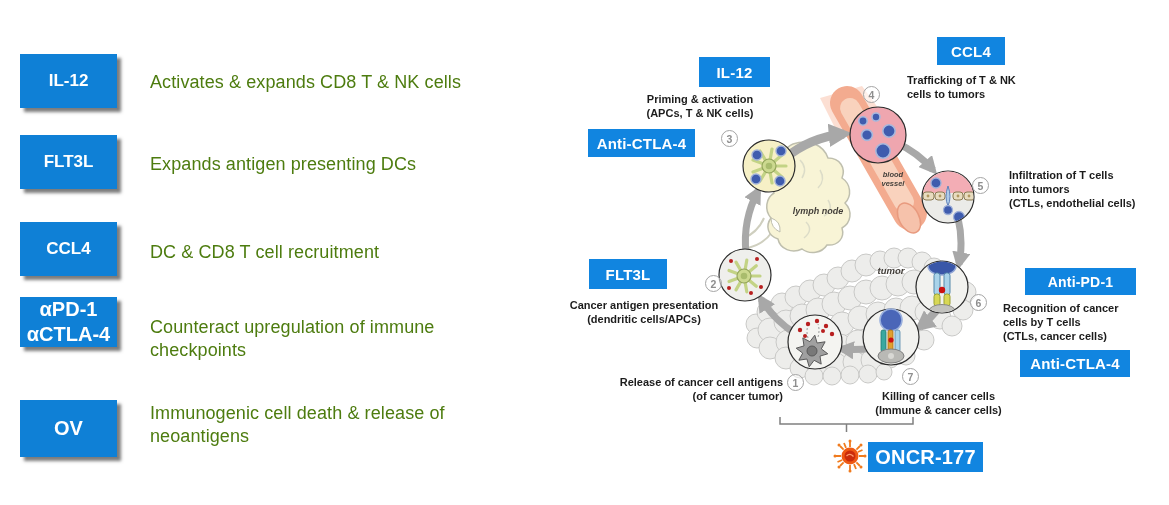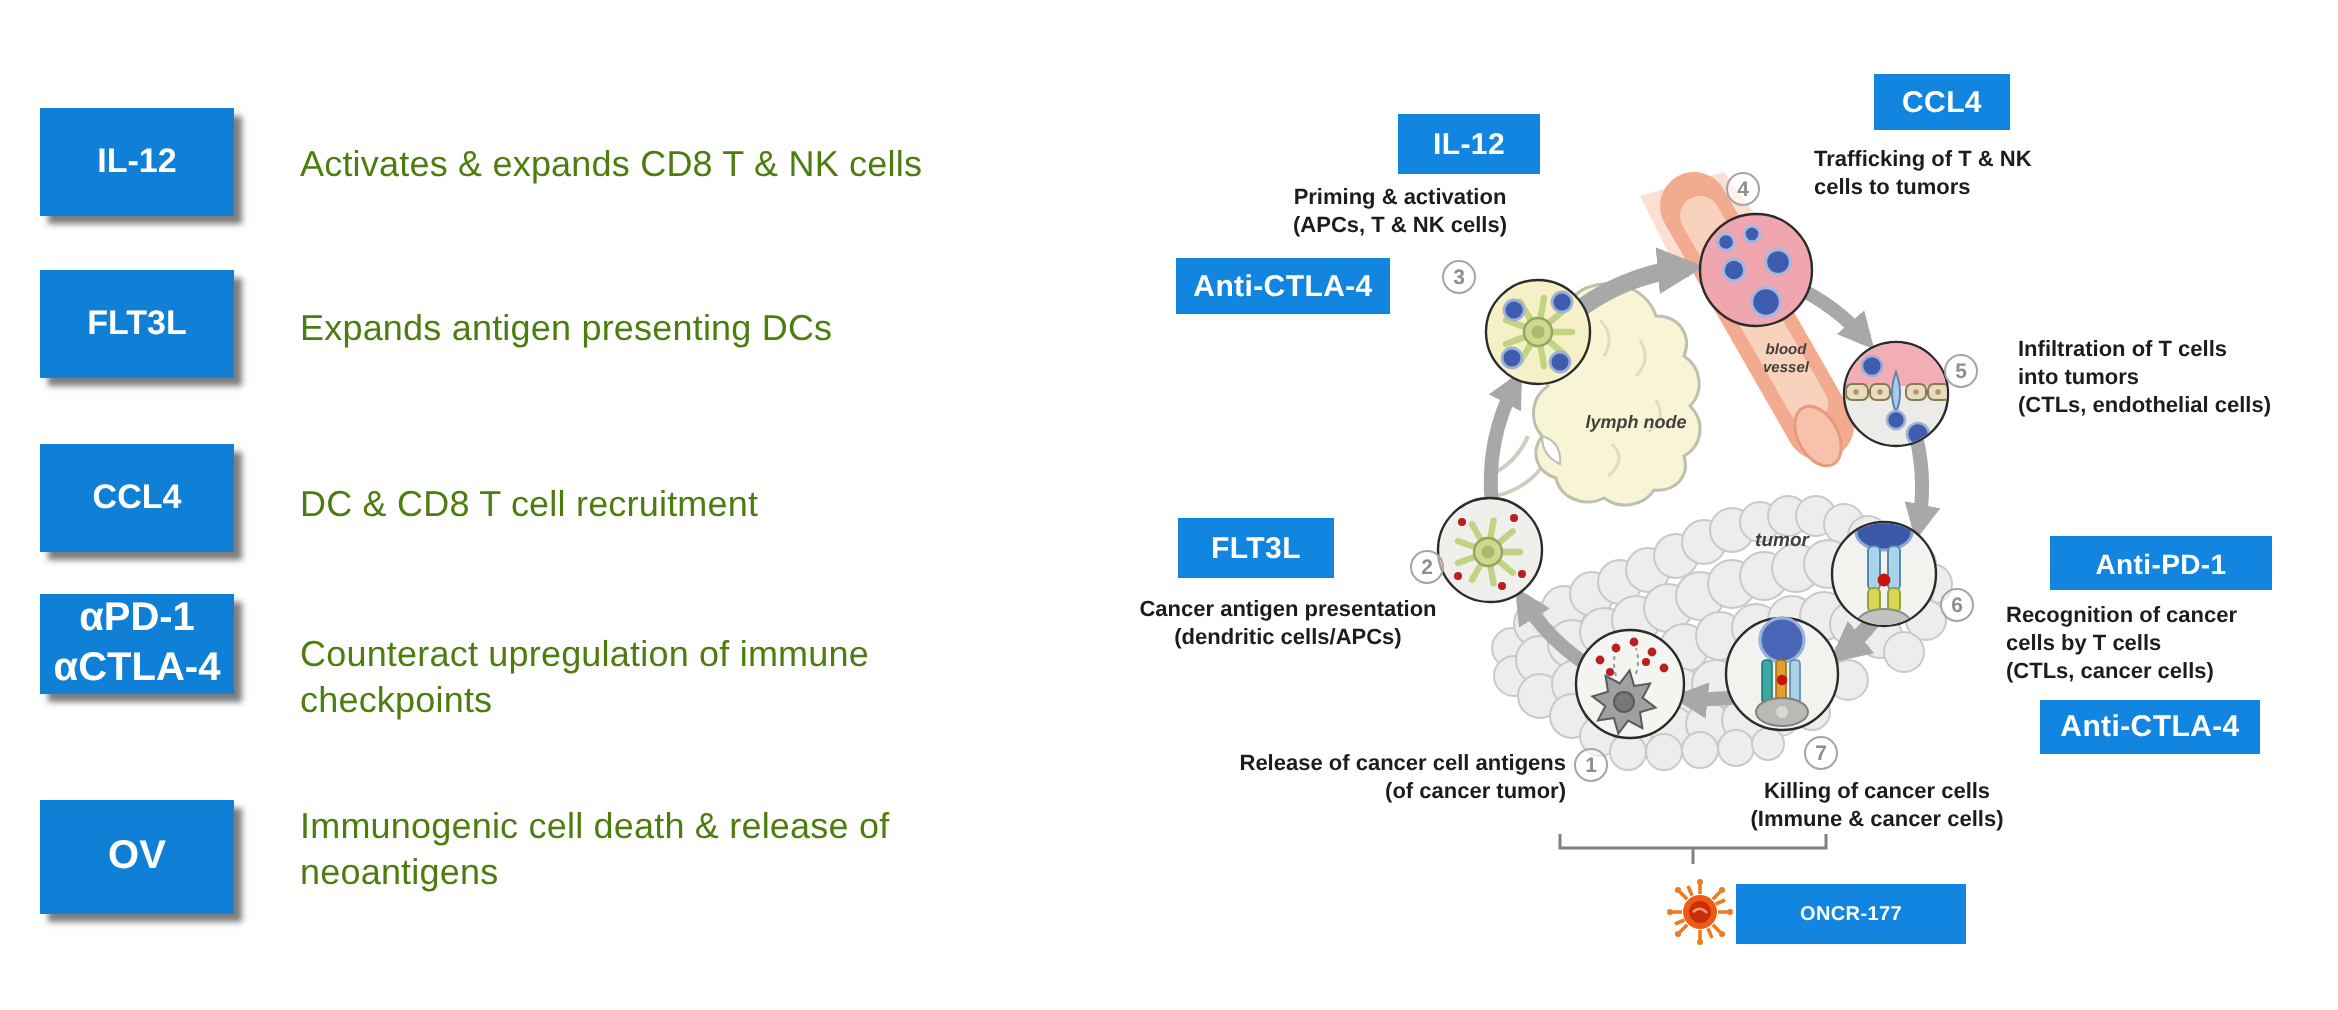--- a/index.html
+++ b/index.html
@@ -317,21 +317,21 @@
   </svg>
 
   <section>
 
     <div class="tag" style="left:699px;top:57px;width:71px;height:30px">IL-12</div>
     <div class="tag" style="left:588px;top:129px;width:107px;height:28px">Anti-CTLA-4</div>
     <div class="tag" style="left:589px;top:259px;width:78px;height:30px">FLT3L</div>
     <div class="tag" style="left:937px;top:37px;width:68px;height:28px">CCL4</div>
     <div class="tag" style="left:1025px;top:268px;width:111px;height:27px;font-size:14px">Anti-PD-1</div>
     <div class="tag" style="left:1020px;top:350px;width:110px;height:27px">Anti-CTLA-4</div>
-    <div class="tag" style="left:868px;top:442px;width:115px;height:30px;font-size:10px">ONCR-177</div>
+    <div class="tag" style="left:868px;top:442px;width:115px;height:30px;font-size:20px">ONCR-177</div>
 
     <div class="ann" style="left:618px;top:376px;width:165px;text-align:right">Release of cancer cell antigens
 (of cancer tumor)</div>
     <div class="ann" style="left:568px;top:299px;width:152px;text-align:center">Cancer antigen presentation
 (dendritic cells/APCs)</div>
     <div class="ann" style="left:637px;top:93px;width:126px;text-align:center">Priming &amp; activation
 (APCs, T &amp; NK cells)</div>
     <div class="ann" style="left:907px;top:74px;width:125px">Trafficking of T &amp; NK
 cells to tumors</div>
     <div class="ann" style="left:1009px;top:169px;width:155px">Infiltration of T cells

